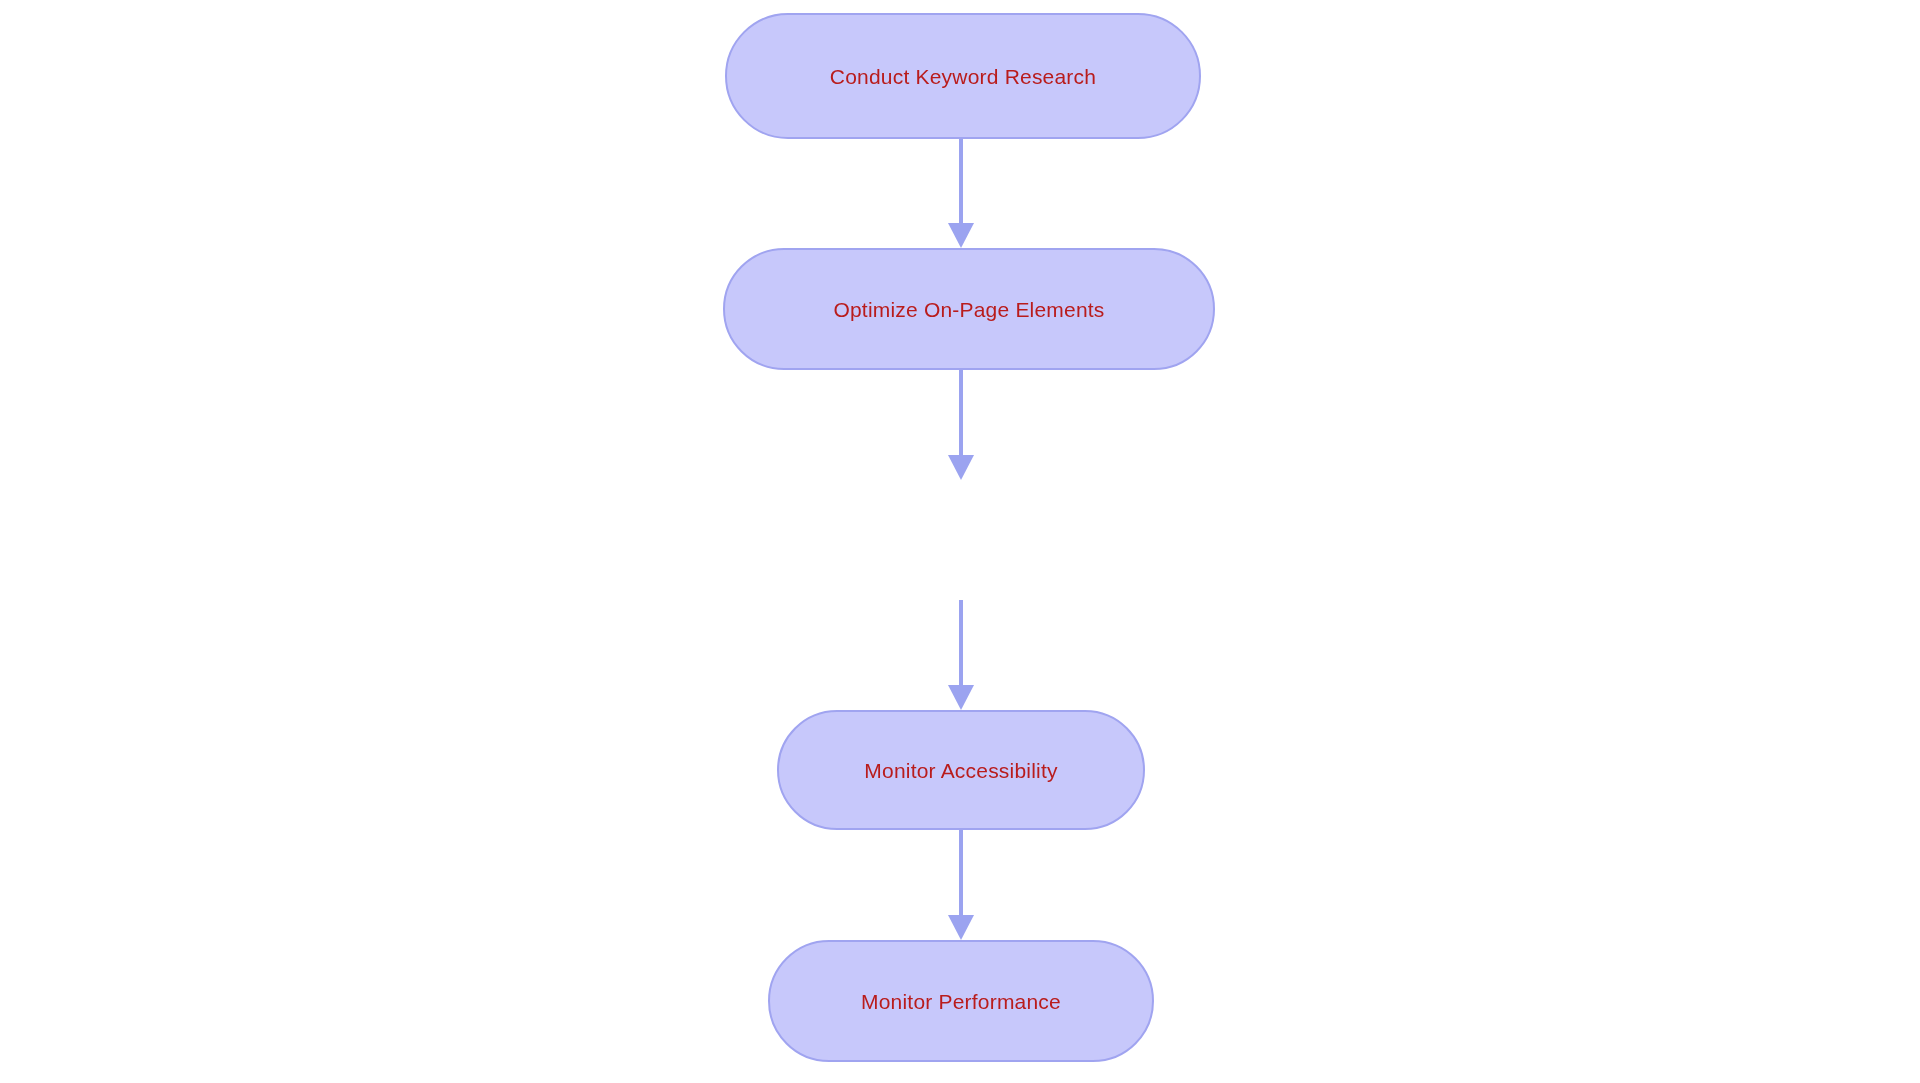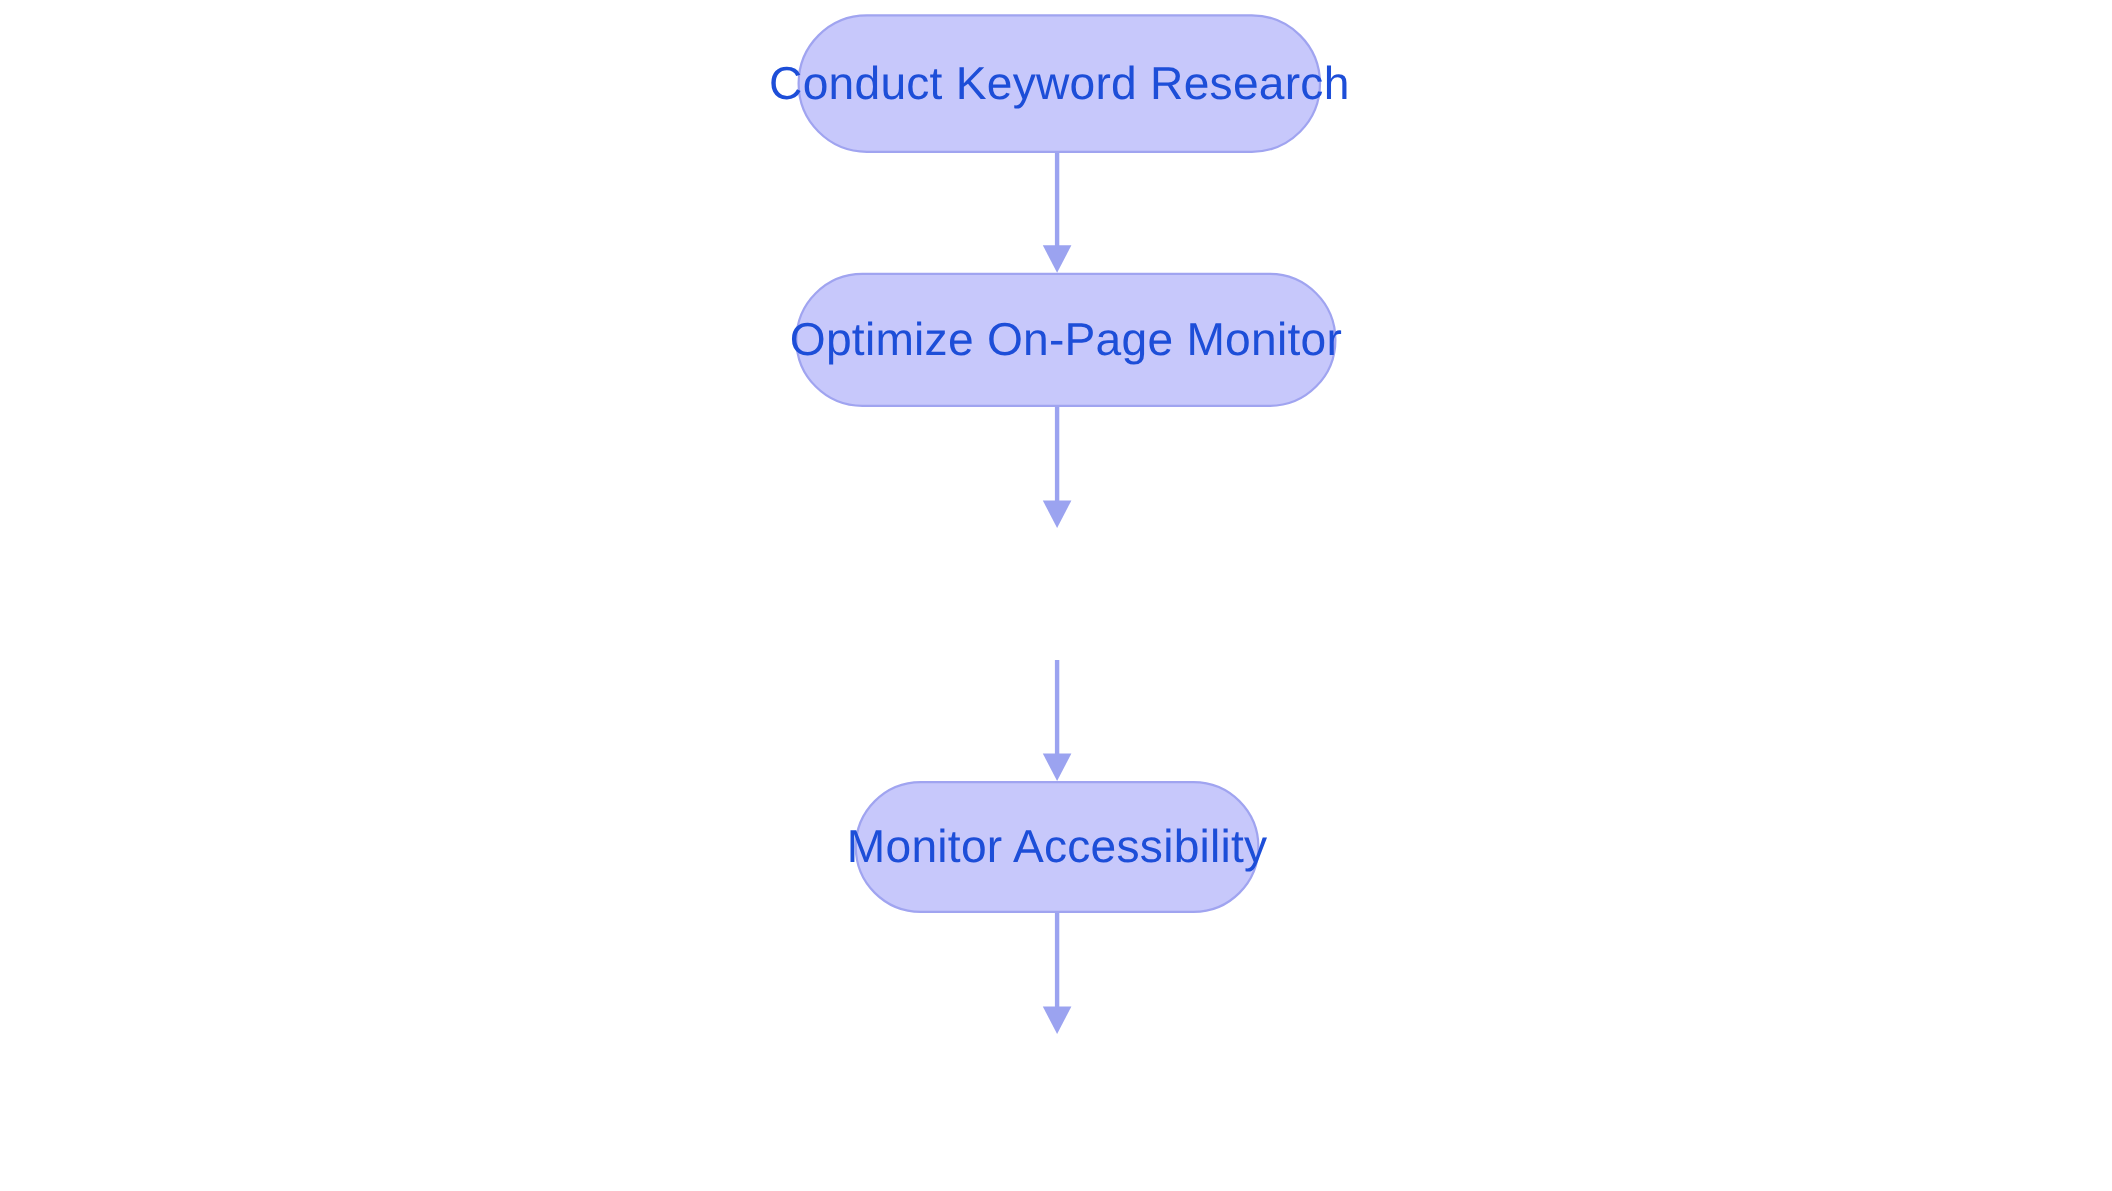--- a/index.html
+++ b/index.html
@@ -28,23 +28,23 @@
     box-sizing: border-box;
     display: flex;
     align-items: center;
     justify-content: center;
     background: #c7c8fb;
     border: 2px solid #a0a4f0;
     border-radius: 999px;
     z-index: 2;
   }
   .node-label {
-    color: #1d4ed8;
+    color: #b91c1c;
     font-family: "Liberation Sans", sans-serif;
-    font-size: 42px;
+    font-size: 21px;
     font-weight: 400;
     letter-spacing: 0.2px;
     white-space: nowrap;
     line-height: 1;
     user-select: none;
   }
 
   
   #node-0 { left: 725px; top: 13px;  width: 476px; height: 126px; }
   #node-1 { left: 723px; top: 248px; width: 492px; height: 122px; }
@@ -100,21 +100,21 @@
   <div class="node" id="node-0">
     <span class="node-label">Conduct Keyword Research</span>
   </div>
 
   <div class="connector" id="edge-0">
     <div class="connector-line"></div>
     <div class="connector-arrow"></div>
   </div>
 
   <div class="node" id="node-1">
-    <span class="node-label">Optimize On-Page Monitor</span>
+    <span class="node-label">Optimize On-Page Elements</span>
   </div>
 
   <div class="connector" id="edge-1">
     <div class="connector-line"></div>
     <div class="connector-arrow"></div>
   </div>
 
 
   <div class="connector" id="edge-2">
     <div class="connector-line"></div>
@@ -123,14 +123,17 @@
 
   <div class="node" id="node-3">
     <span class="node-label">Monitor Accessibility</span>
   </div>
 
   <div class="connector" id="edge-3">
     <div class="connector-line"></div>
     <div class="connector-arrow"></div>
   </div>
 
+  <div class="node" id="node-4">
+    <span class="node-label">Monitor Performance</span>
+  </div>
 
 </div>
 
 </body></html>

